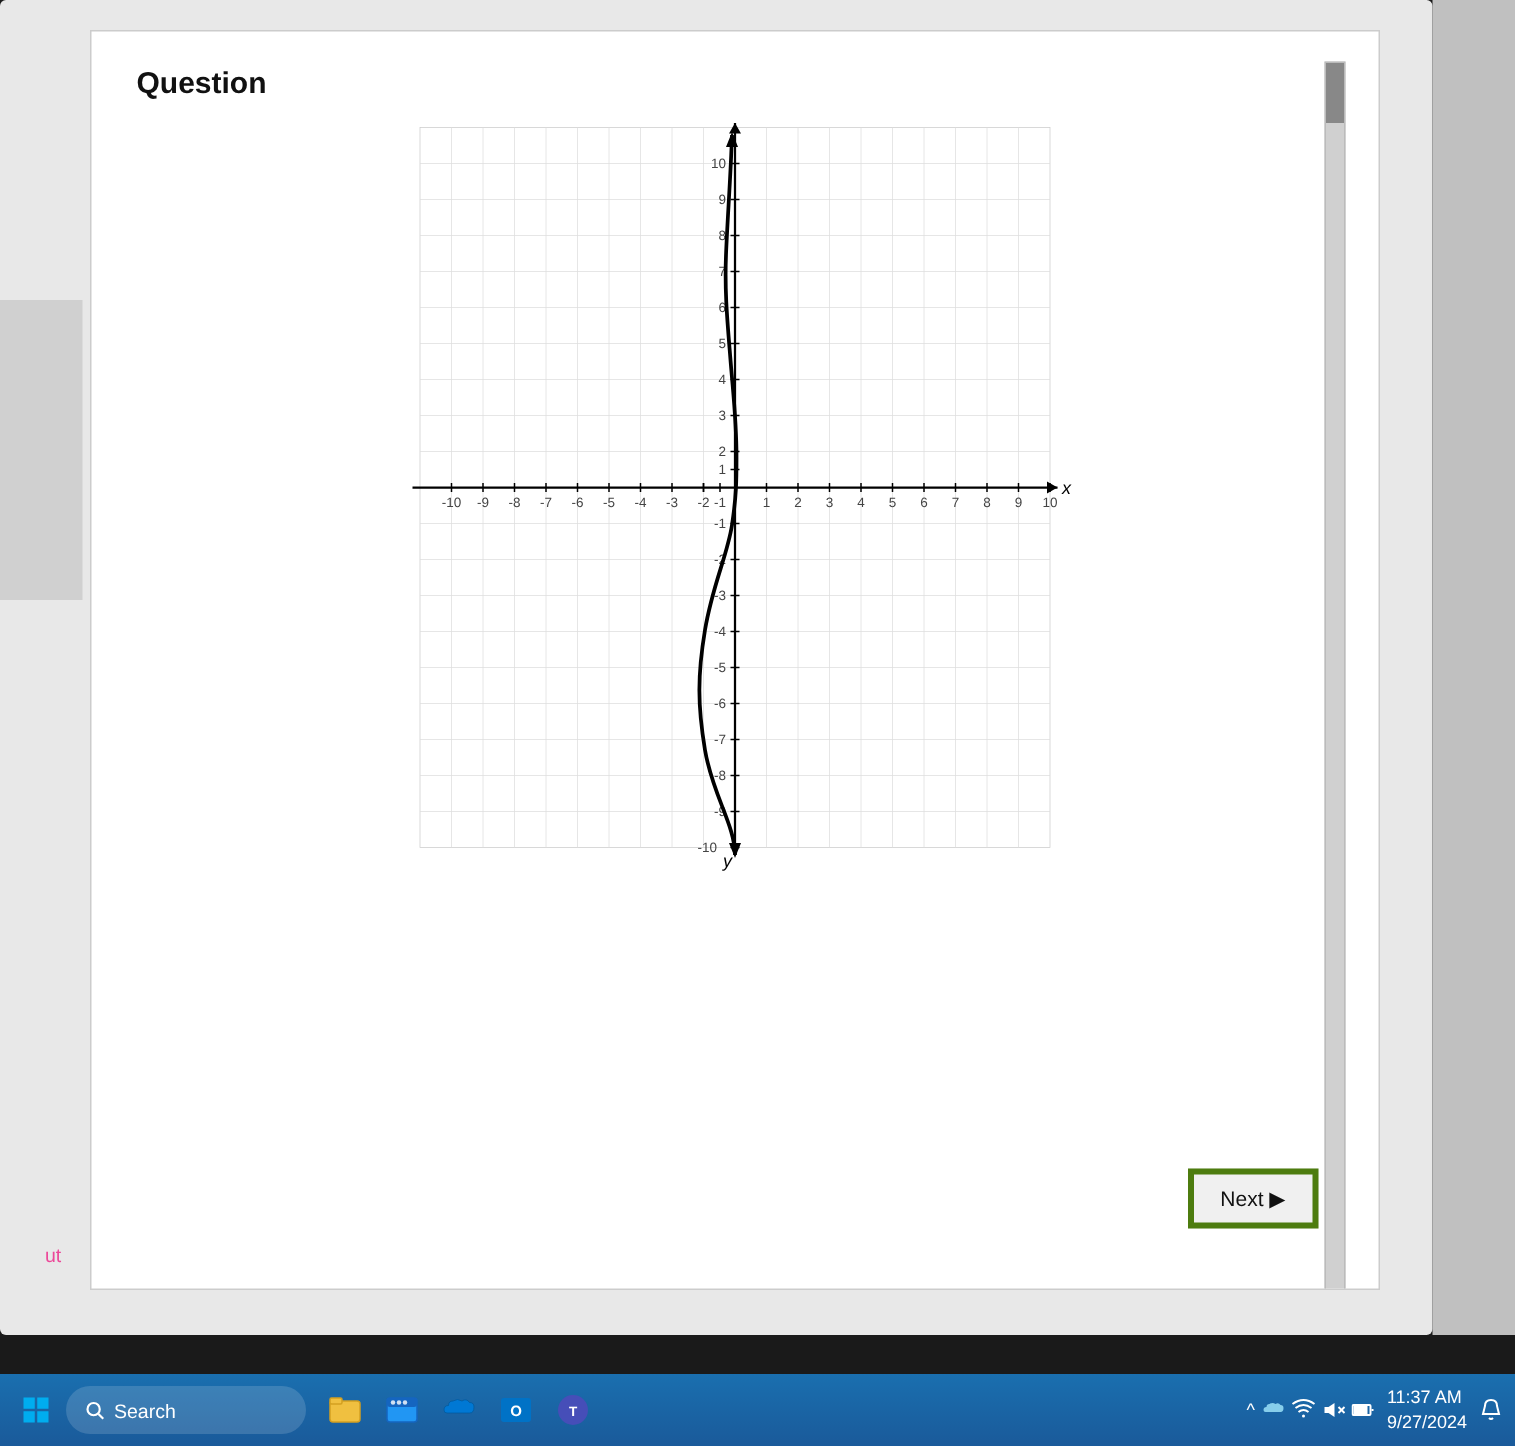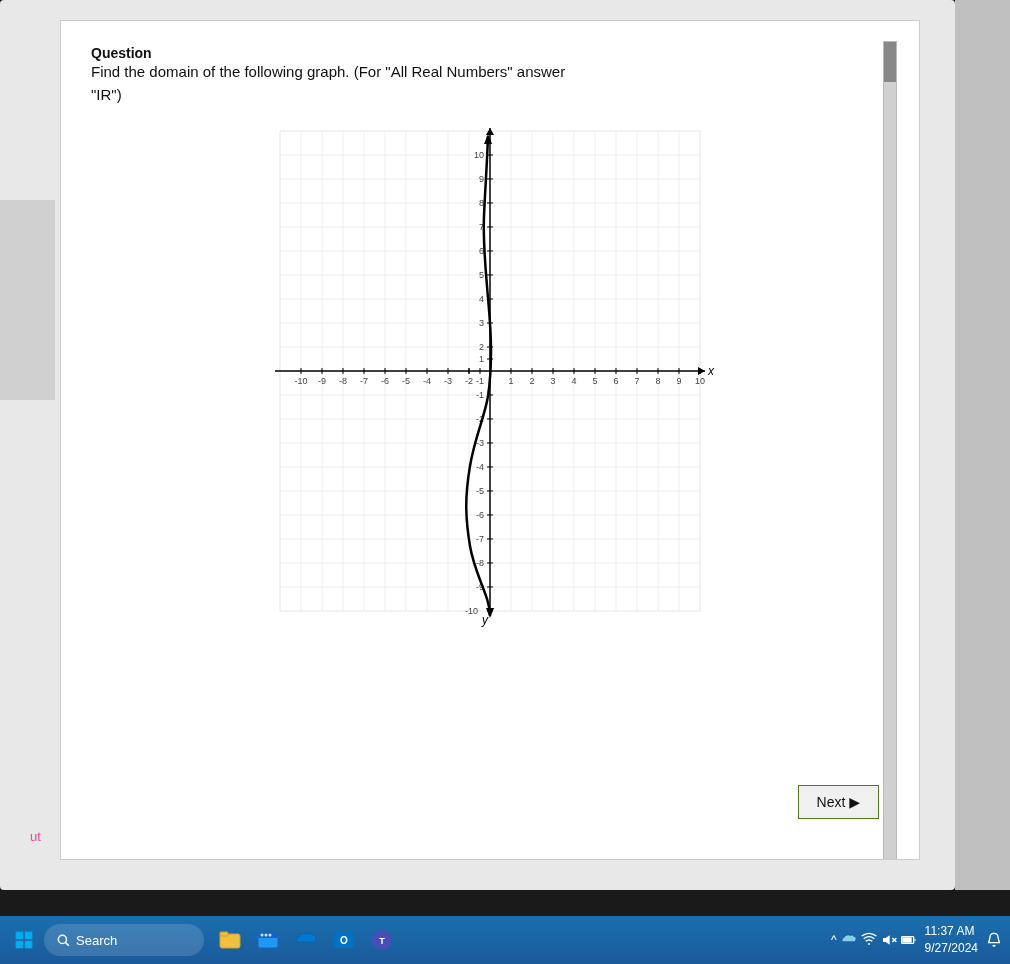--- a/index.html
+++ b/index.html
@@ -31,23 +31,24 @@
       background: #ffffff;
       border: 1px solid #ccc;
       overflow: hidden;
     }
 
     .question-section {
       padding: 24px 30px 20px 30px;
     }
 
     .question-label {
-      font-size: 14px;
+      font-size: 20px;
       font-weight: bold;
       color: #111;
+      margin-bottom: 12px;
     }
 
     .question-text {
       font-size: 15px;
       color: #111;
       line-height: 1.5;
       margin-bottom: 20px;
     }
 
     .graph-container {
@@ -69,21 +70,21 @@
     }
 
     .next-btn-area {
       position: absolute;
       bottom: 40px;
       right: 40px;
     }
 
     .next-btn {
       background: #f0f0f0;
-      border: 1px solid #4d7c0f;
+      border: 4px solid #4d7c0f;
       padding: 8px 18px;
       font-size: 14px;
       cursor: pointer;
       display: flex;
       align-items: center;
       gap: 4px;
       color: #111;
     }
 
     
@@ -239,24 +240,20 @@
 <div class="left-sidebar-hint"></div>
 
 <div class="right-edge"></div>
 
 <div class="content-area">
 
   <div class="question-section">
 
     <div class="question-label">Question</div>
 
-    <div class="question-text">
-      <span>Find the domain of the following graph. (For "All Real Numbers" answer</span><br>
-      <span>"IR")</span>
-    </div>
 
     <div class="graph-container">
       <div class="graph-wrapper">
         <svg class="graph-svg" viewBox="0 0 480 510" xmlns="http://www.w3.org/2000/svg">
 
           <rect x="30" y="5" width="420" height="480" fill="white" stroke="#ccc" stroke-width="0.5"></rect>
 
           <g stroke="#ddd" stroke-width="0.5">
 
             <line x1="51" y1="5" x2="51" y2="485"></line>

